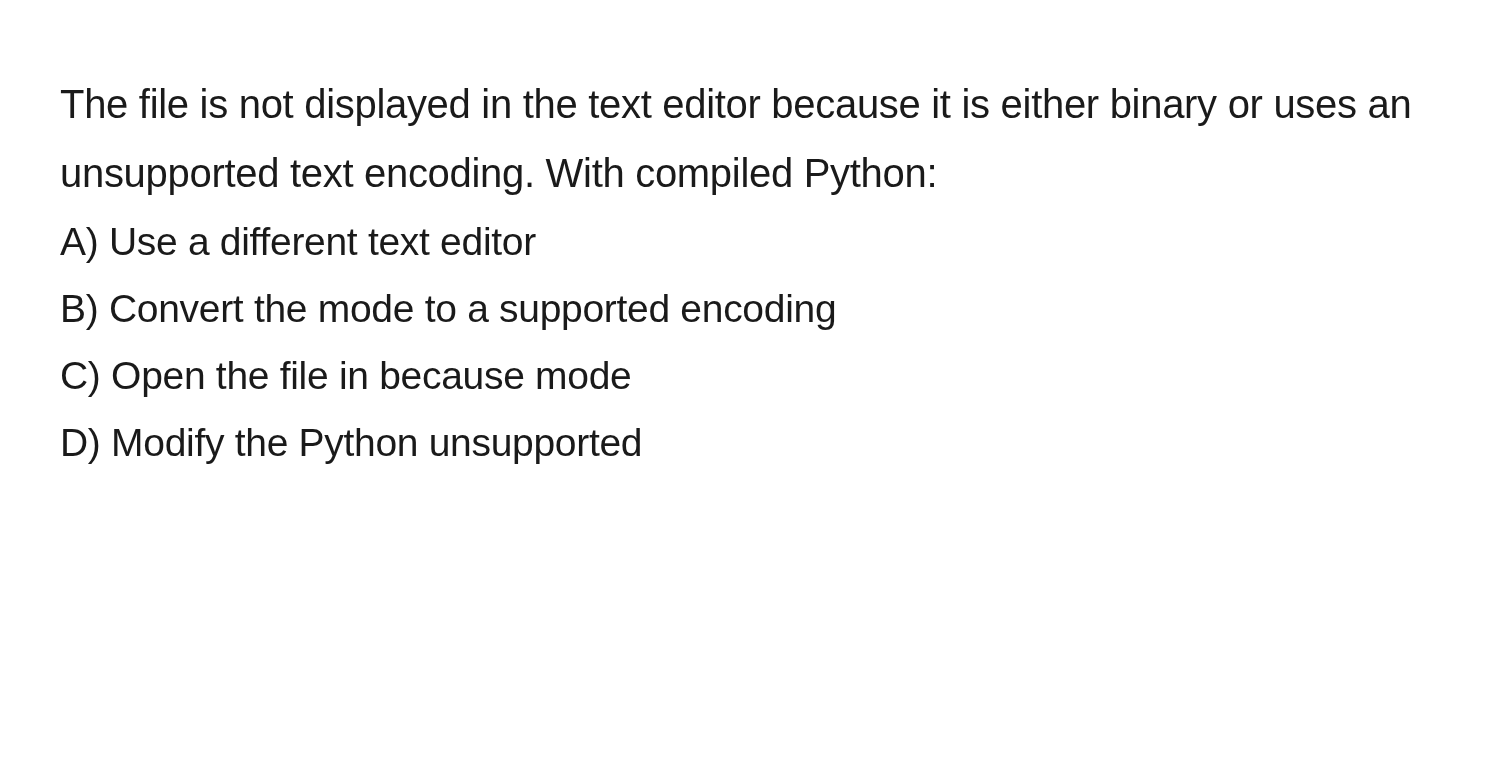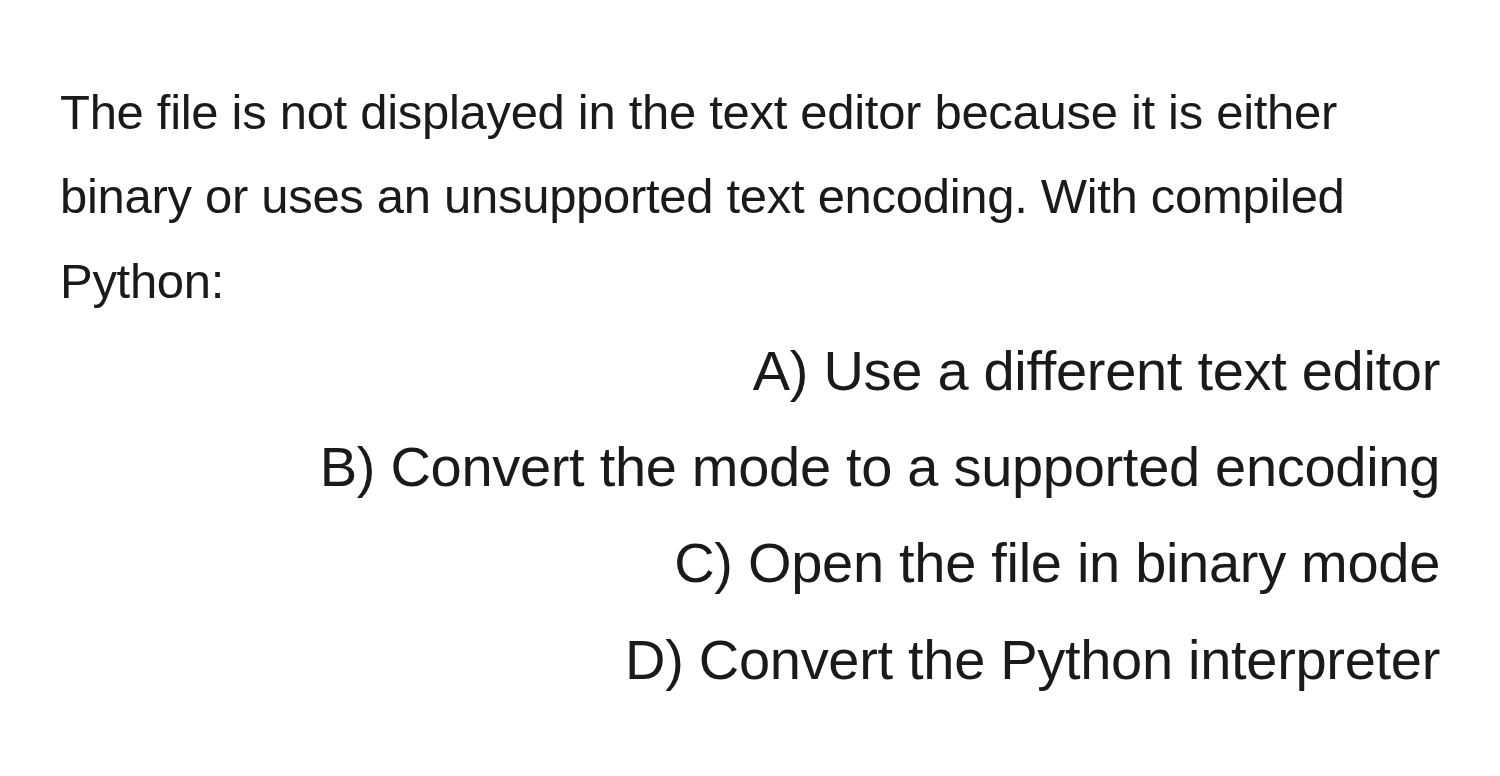--- a/index.html
+++ b/index.html
@@ -9,45 +9,44 @@
     }
     body {
       background: #ffffff;
       width: 1500px;
       height: 776px;
       font-family: -apple-system, BlinkMacSystemFont, "Segoe UI", Helvetica, Arial, sans-serif;
       padding: 70px 60px;
       color: #1a1a1a;
     }
     .question-text {
-      font-size: 49px;
+      font-size: 40px;
       line-height: 1.72;
       font-weight: 400;
       letter-spacing: -0.3px;
     }
     .option {
-      font-size: 56px;
+      font-size: 39px;
       line-height: 1.72;
       font-weight: 400;
       letter-spacing: -0.3px;
-      text-align: right;
     }
   </style>
 </head>
 <body>
 
 <div class="question-text">The file is not displayed in the text editor because it is either binary or uses an unsupported text encoding. With compiled Python:</div>
 <div class="option">
   <span>A)</span>
   <span>Use a different text editor</span>
 </div>
 <div class="option">
   <span>B)</span>
   <span>Convert the mode to a supported encoding</span>
 </div>
 <div class="option">
   <span>C)</span>
-  <span>Open the file in binary mode</span>
+  <span>Open the file in because mode</span>
 </div>
 <div class="option">
   <span>D)</span>
-  <span>Convert the Python interpreter</span>
+  <span>Modify the Python unsupported</span>
 </div>
 
 </body></html>

